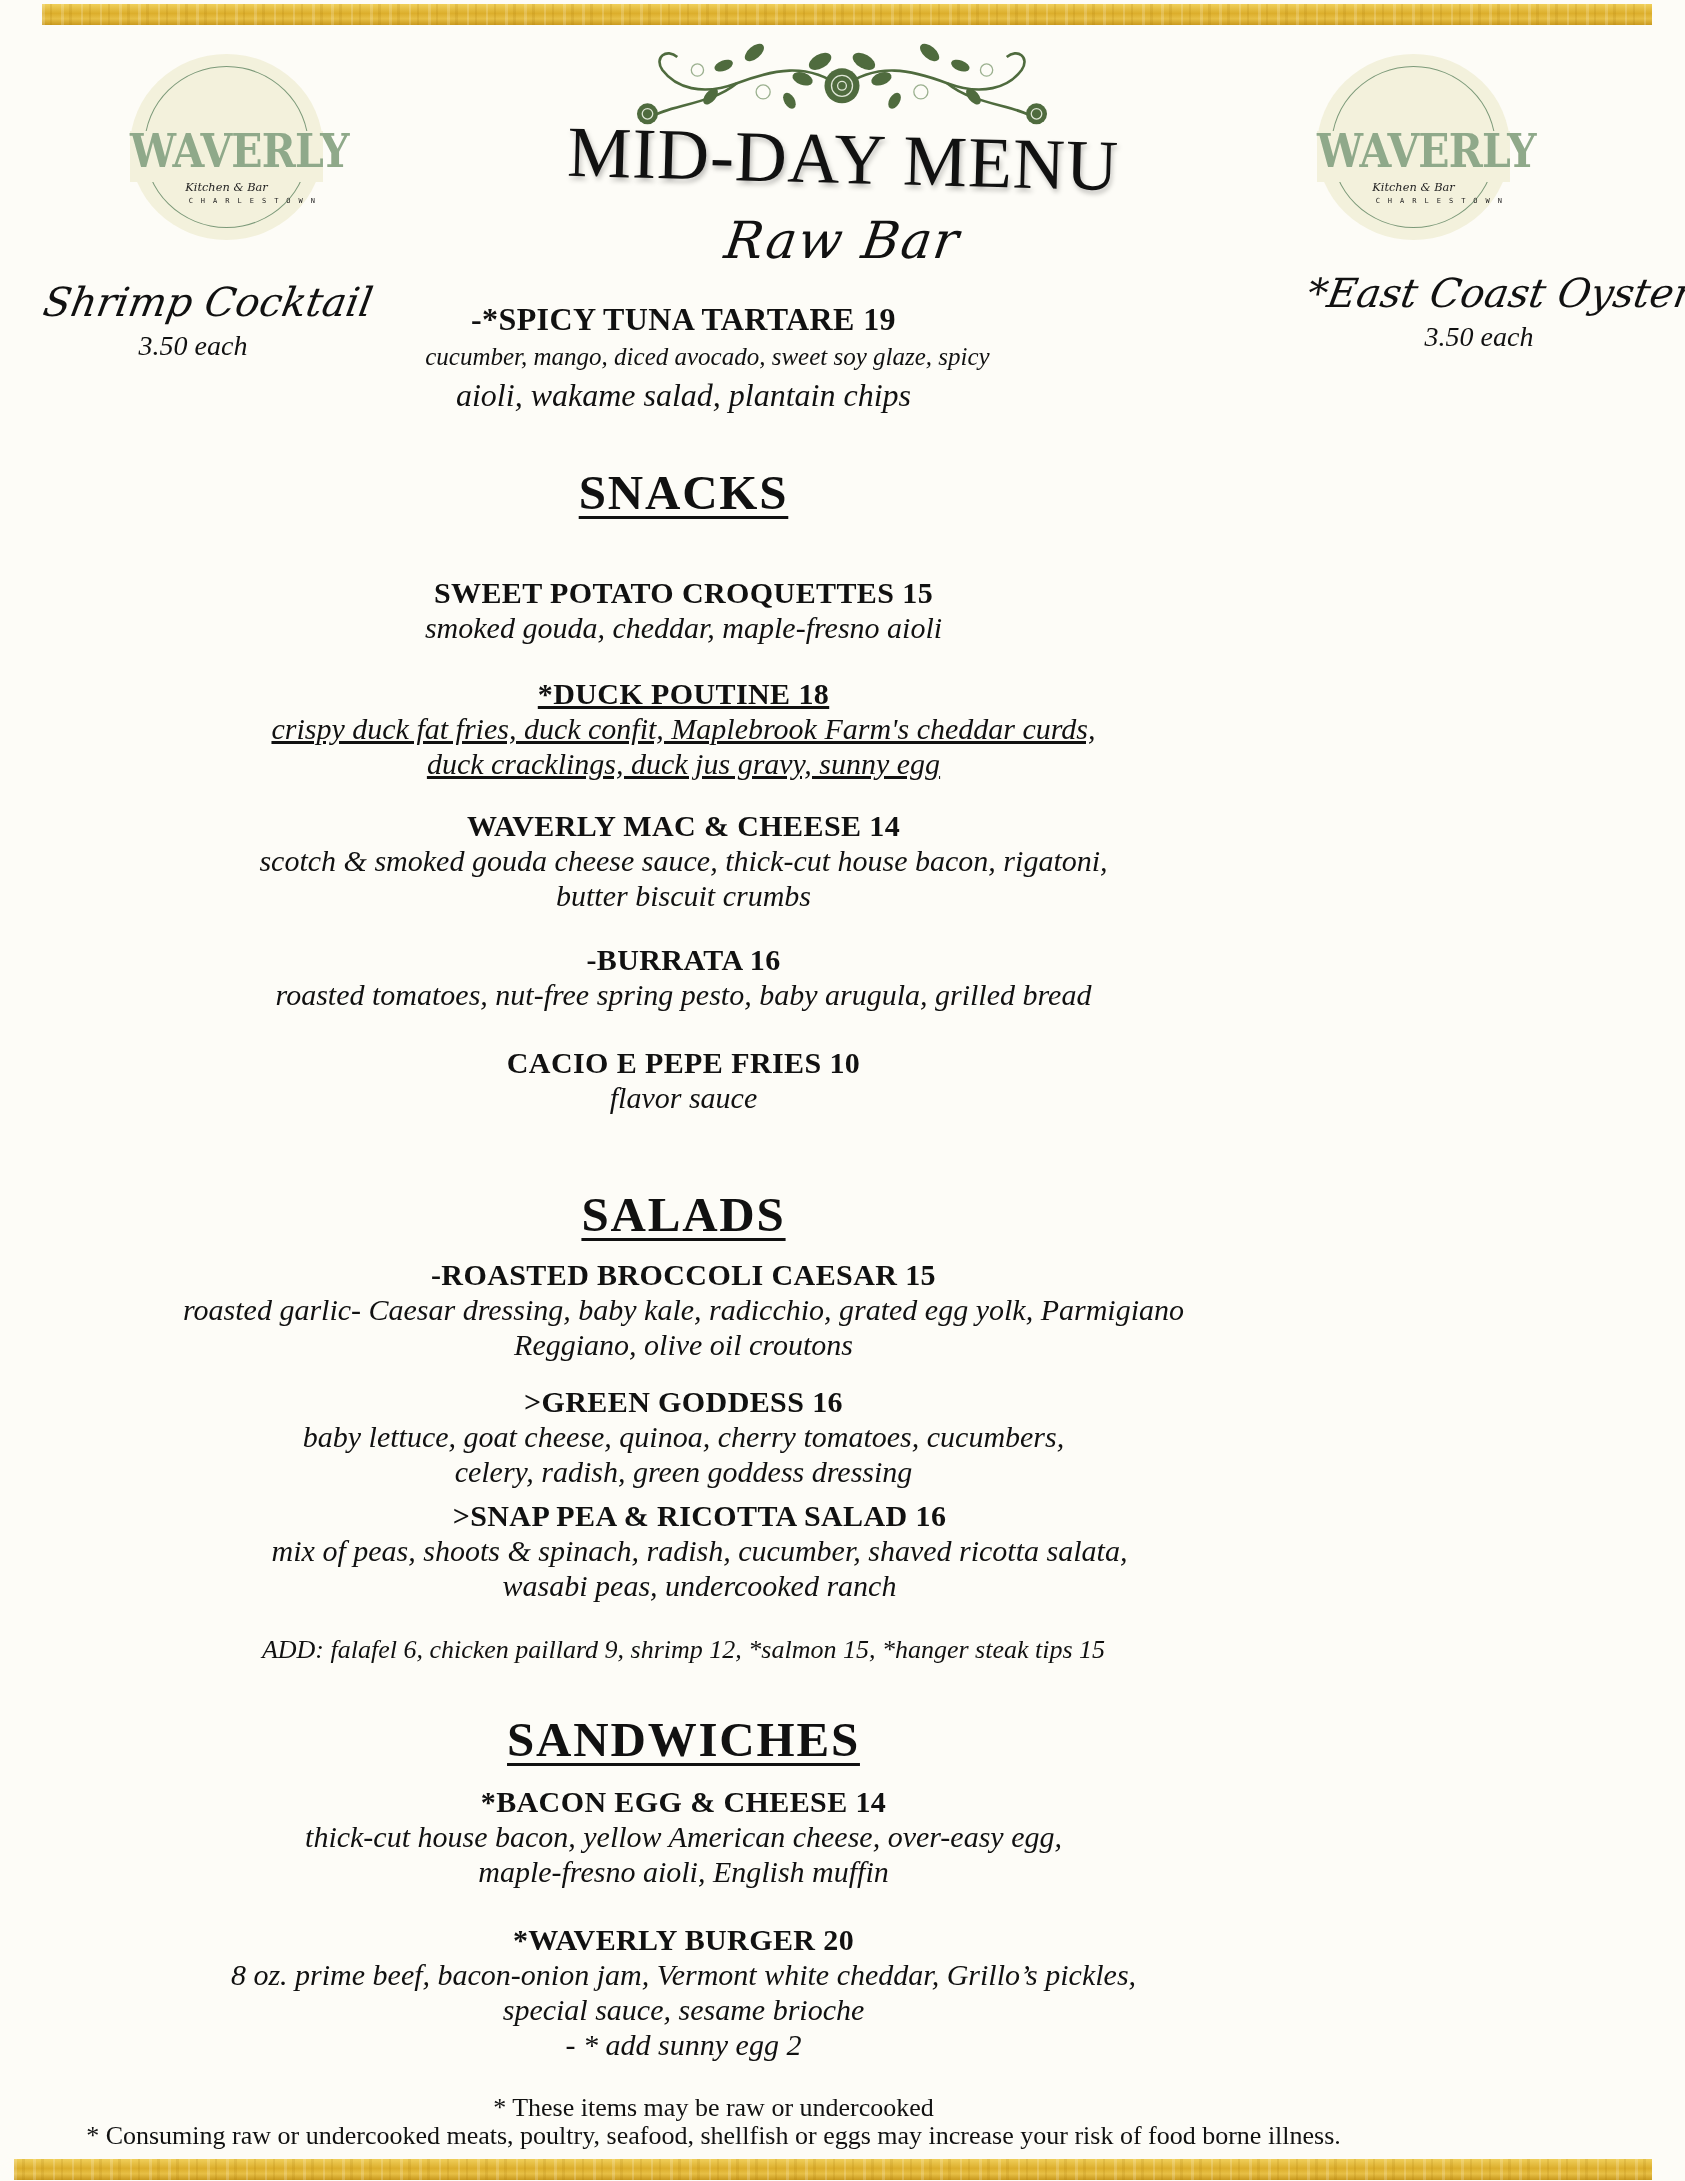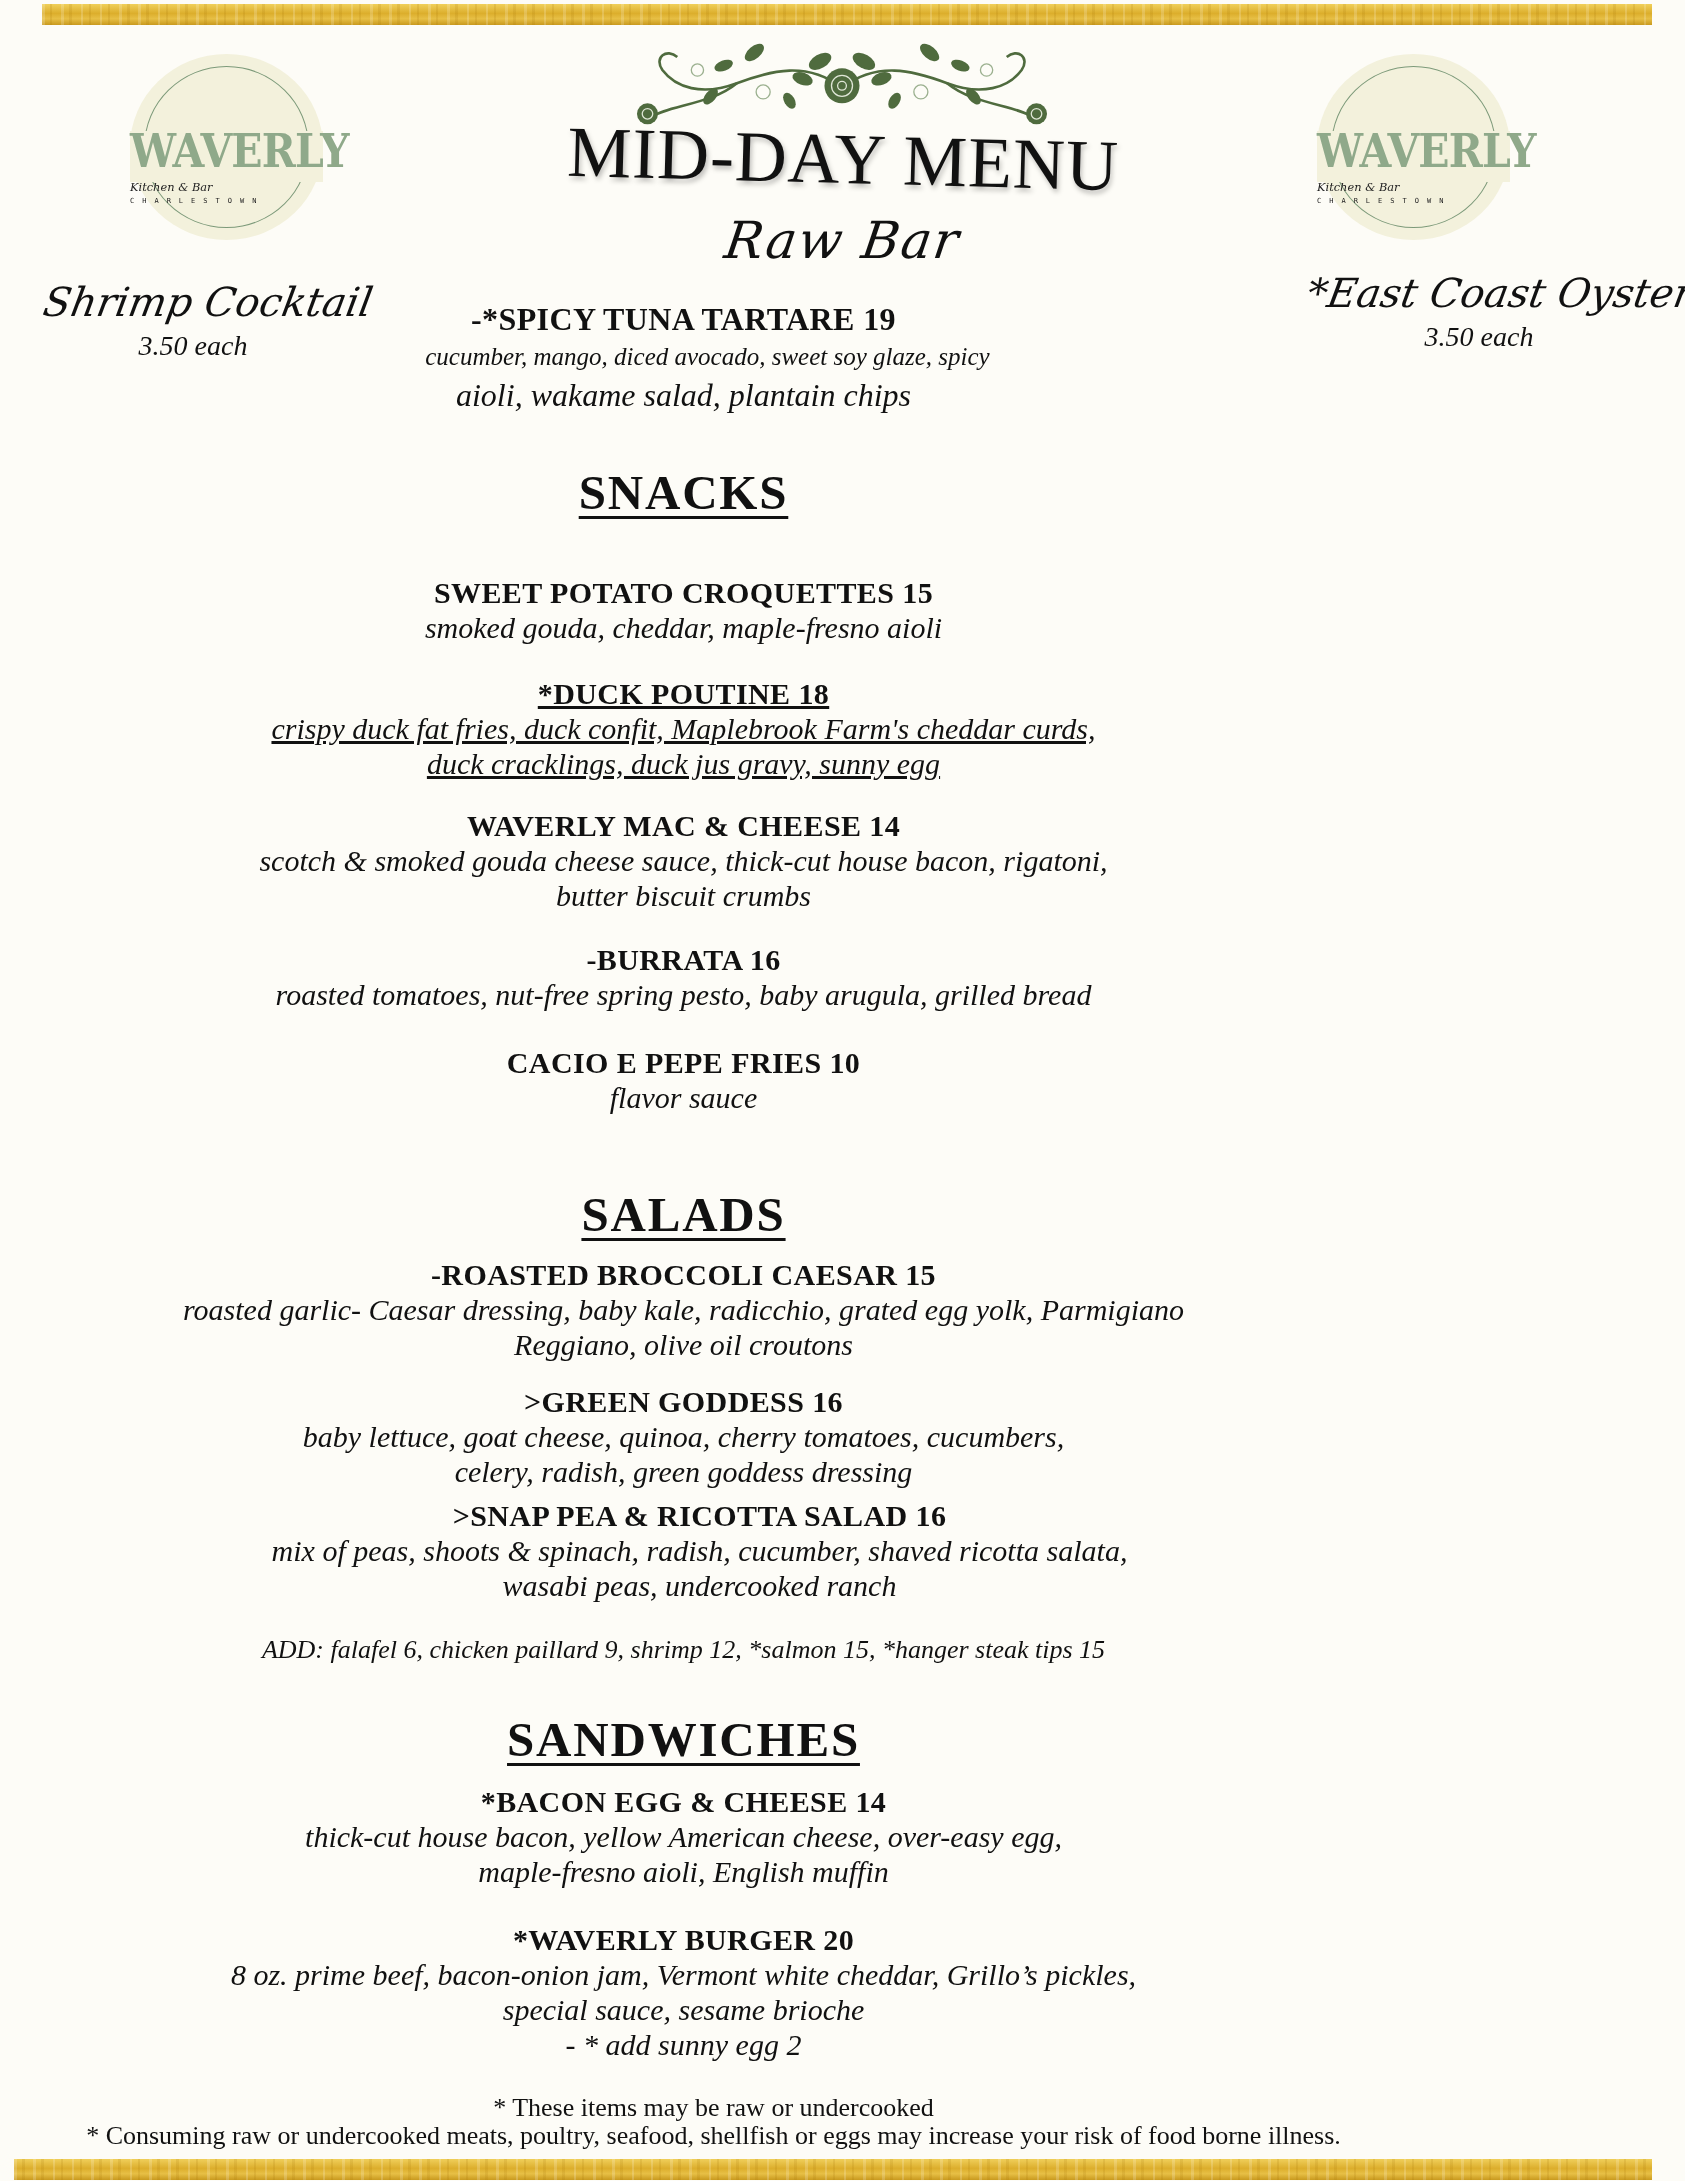--- a/index.html
+++ b/index.html
@@ -28,25 +28,25 @@
   .logo .ring-gap {
     position: absolute; left: 0; top: 77px; width: 193px; height: 51px; background: #f3f1dc;
   }
   .logo .brand {
     position: absolute; left: 0; width: 100%; top: 77px; text-align: center;
     font-family: "DejaVu Serif", serif; font-weight: bold; font-size: 41px;
     letter-spacing: -0.9px; color: #8fa98a; line-height: 1;
     transform: scaleY(1.15);
   }
   .logo .sub {
-    position: absolute; left: 0; width: 100%; top: 126px; text-align: left;
+    position: absolute; left: 0; width: 100%; top: 126px; text-align: center;
     font-family: "DejaVu Serif", serif; font-style: italic; font-size: 11.4px; color: #222;
   }
   .logo .town {
-    position: absolute; left: 0; width: 100%; top: 143px; text-align: left;
+    position: absolute; left: 0; width: 100%; top: 143px; text-align: right;
     font-family: "DejaVu Sans Mono", monospace; font-size: 7px; letter-spacing: 8px; color: #222;
   }
   .logo-left { left: 130px; top: 54px; }
   .logo-right { left: 1317px; top: 54px; }
 
   .ornament { position: absolute; left: 614px; top: 35px; width: 456px; height: 92px; }
 
   .title {
     position: absolute; left: 492px; top: 123px; width: 702px; text-align: center;
     font-family: "Liberation Serif", serif; font-size: 72px; line-height: 1;

